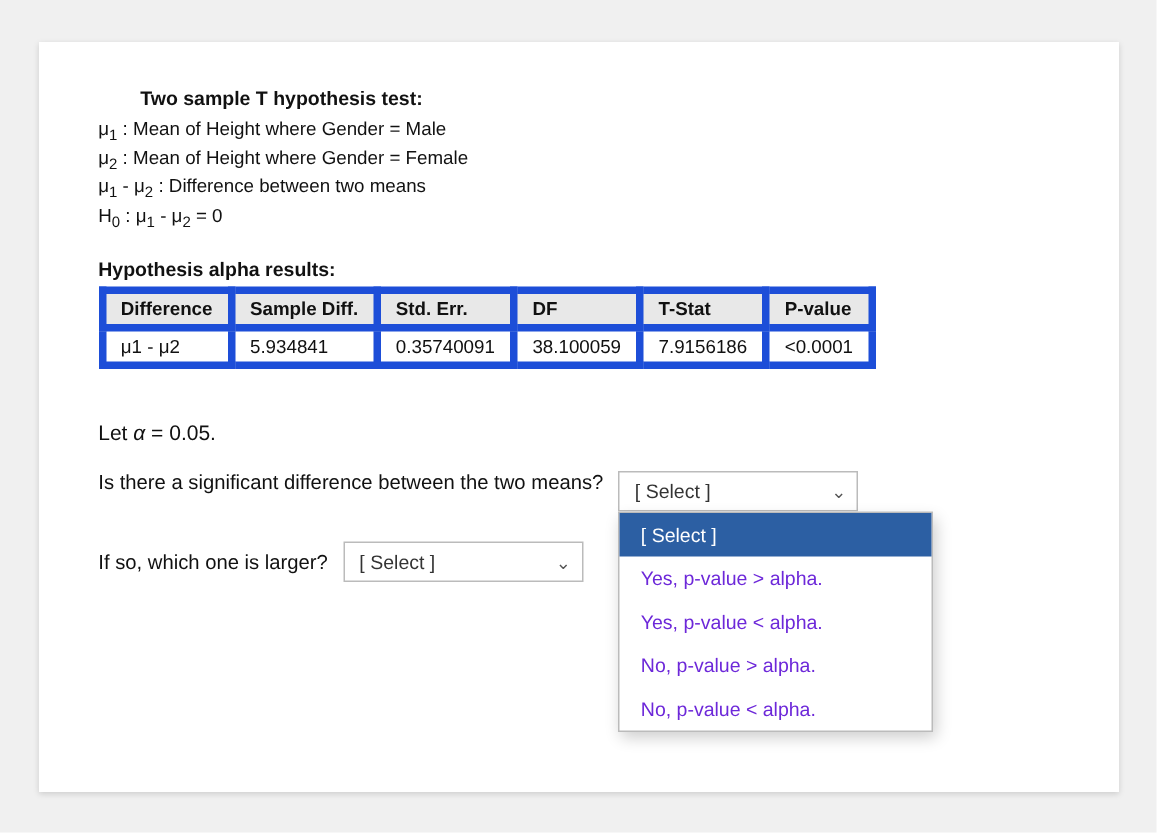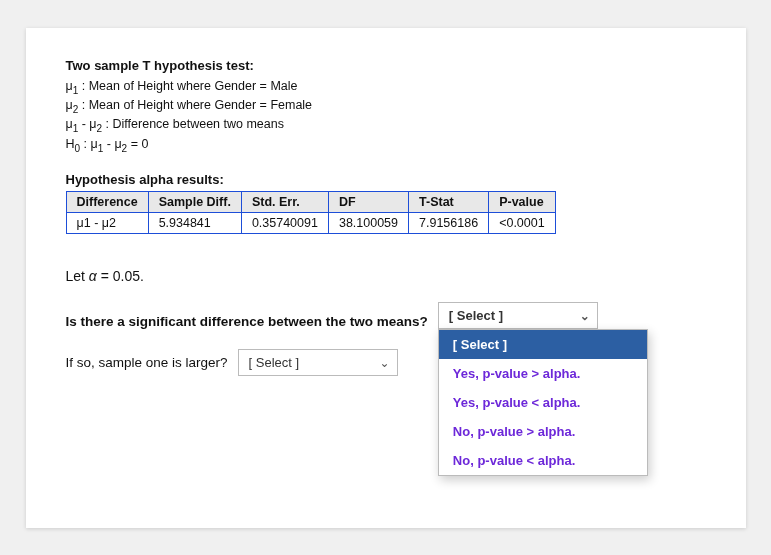--- a/index.html
+++ b/index.html
@@ -26,20 +26,21 @@
     }
 
     .hypothesis-section {
       margin-bottom: 18px;
     }
 
     .hypothesis-title {
       font-weight: bold;
       font-size: 13px;
       margin-bottom: 4px;
+      margin-left: 28px;
     }
 
     .hypothesis-line {
       font-size: 12.5px;
       line-height: 1.55;
     }
 
     .hypothesis-line .sub {
       font-size: 10px;
       vertical-align: sub;
@@ -55,43 +56,42 @@
       font-size: 13px;
       margin-bottom: 4px;
     }
 
     table {
       border-collapse: collapse;
       font-size: 12.5px;
     }
 
     table th, table td {
-      border: 1px solid #1d4ed8;
+      border: 5px solid #1d4ed8;
       padding: 3px 10px;
       text-align: left;
       white-space: nowrap;
     }
 
     table th {
       background: #e8e8e8;
       font-weight: bold;
     }
 
     .alpha-line {
       margin: 34px 0 18px 0;
       font-size: 14px;
     }
 
     .question-row {
       display: flex;
-      align-items: flex-end;
+      align-items: flex-start;
       margin-bottom: 20px;
       font-size: 13.5px;
       position: relative;
-      font-weight: bold;
     }
 
     .question-text {
       flex: 0 0 auto;
       margin-right: 10px;
     }
 
     .select-wrapper {
       position: relative;
       display: inline-block;
@@ -202,20 +202,20 @@
         <div class="dropdown-item selected">[ Select ]</div>
         <div class="dropdown-item">Yes, p-value &gt; alpha.</div>
         <div class="dropdown-item">Yes, p-value &lt; alpha.</div>
         <div class="dropdown-item">No, p-value &gt; alpha.</div>
         <div class="dropdown-item">No, p-value &lt; alpha.</div>
       </div>
     </div>
   </div>
 
   <div class="second-question-row">
-    <span class="question-text">If so, sample one is larger?</span>
+    <span class="question-text">If so, which one is larger?</span>
     <div class="select-wrapper">
       <div class="select-box">[ Select ]</div>
       <span class="chevron-icon">⌄</span>
     </div>
   </div>
 
 </div>
 
 </body></html>

